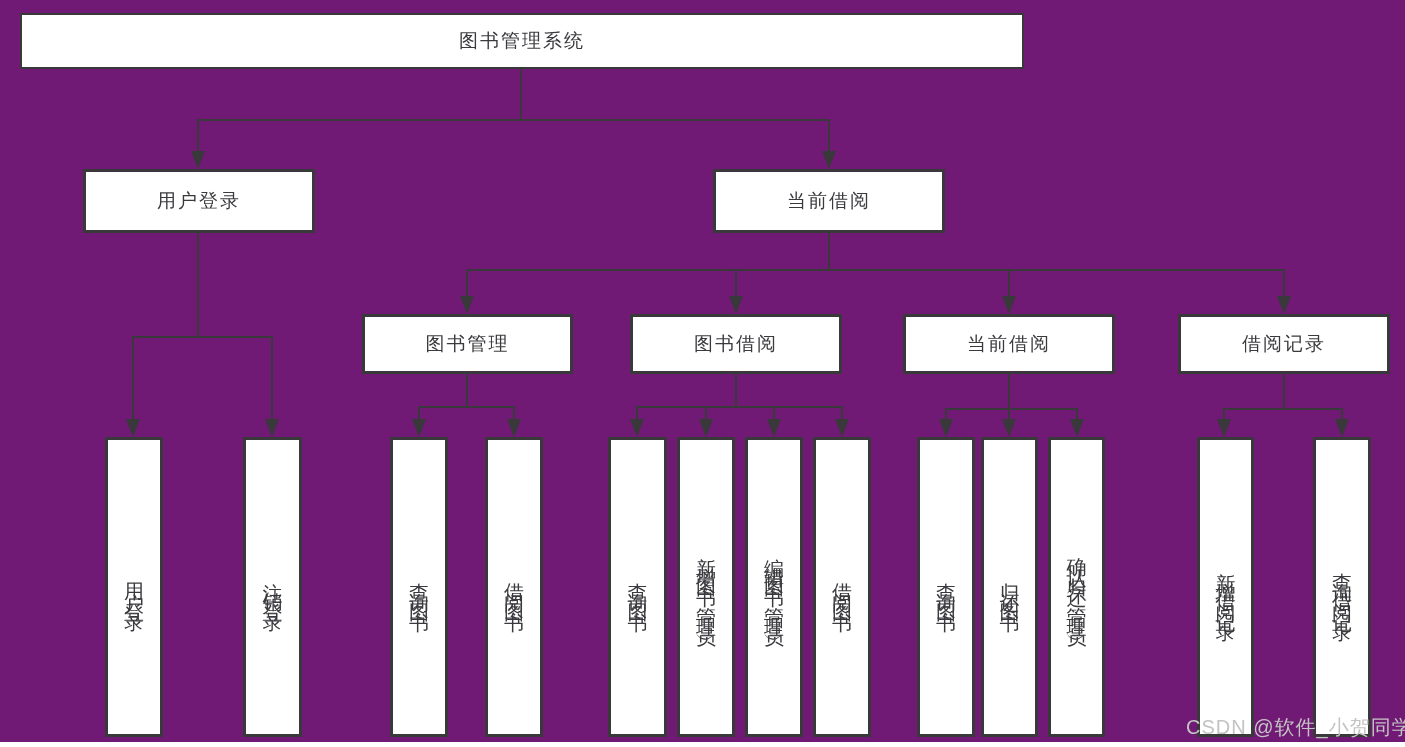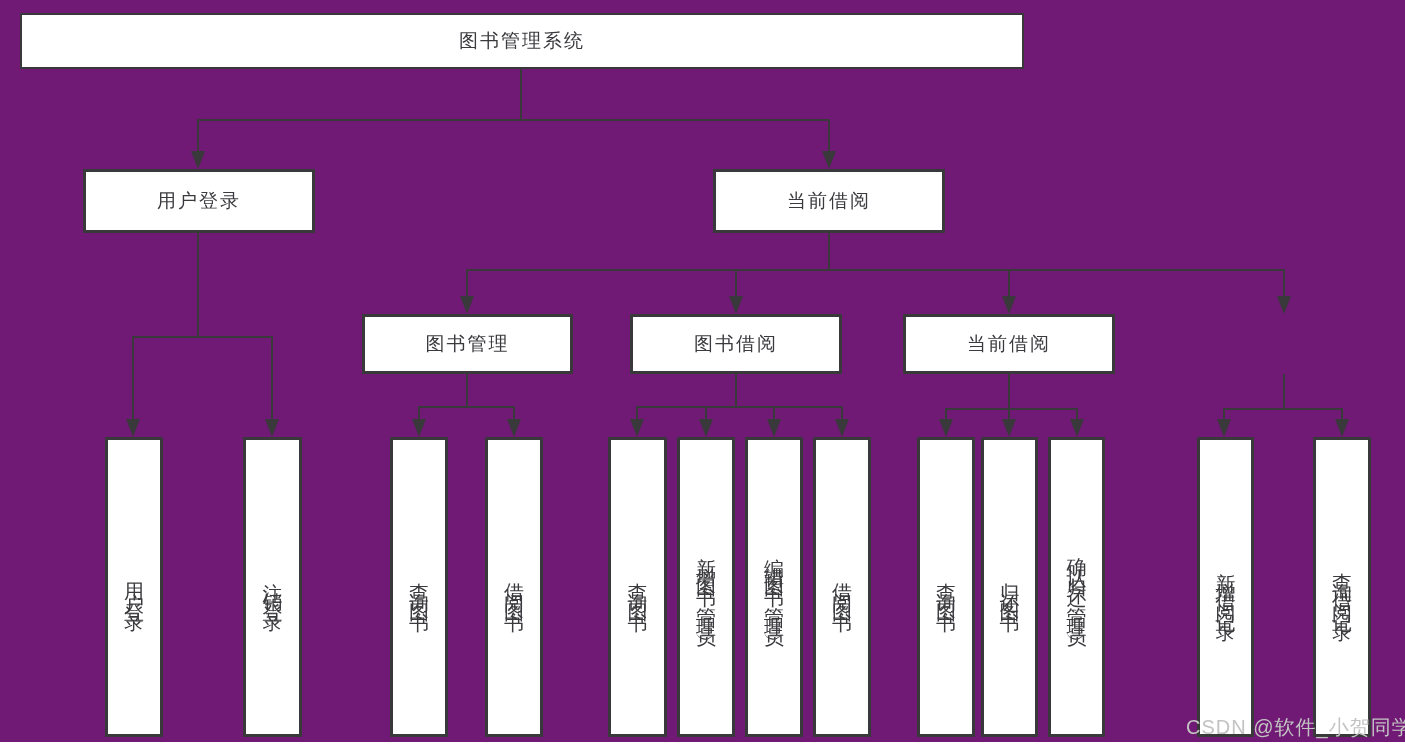--- a/index.html
+++ b/index.html
@@ -51,20 +51,21 @@
 <div class="canvas">
 
   <div class="box hbox top-box" id="b-root">图书管理系统</div>
 
   <div class="box hbox" id="b-user-login">用户登录</div>
   <div class="box hbox" id="b-book-mgmt">当前借阅</div>
 
   <div class="box hbox" id="b-new-book">图书管理</div>
   <div class="box hbox" id="b-book-borrow">图书借阅</div>
   <div class="box hbox" id="b-cur-borrow">当前借阅</div>
+  <div class="box hbox" id="b-rec">借阅记录</div>
 
   <div class="box leaf" id="l-a1">
       <span class="vtext">用户登录</span>
     </div>
   <div class="box leaf" id="l-a2">
       <span class="vtext">注销登录</span>
     </div>
 
   <div class="box leaf" id="l-b1">
       <span class="vtext">查询图书</span>

